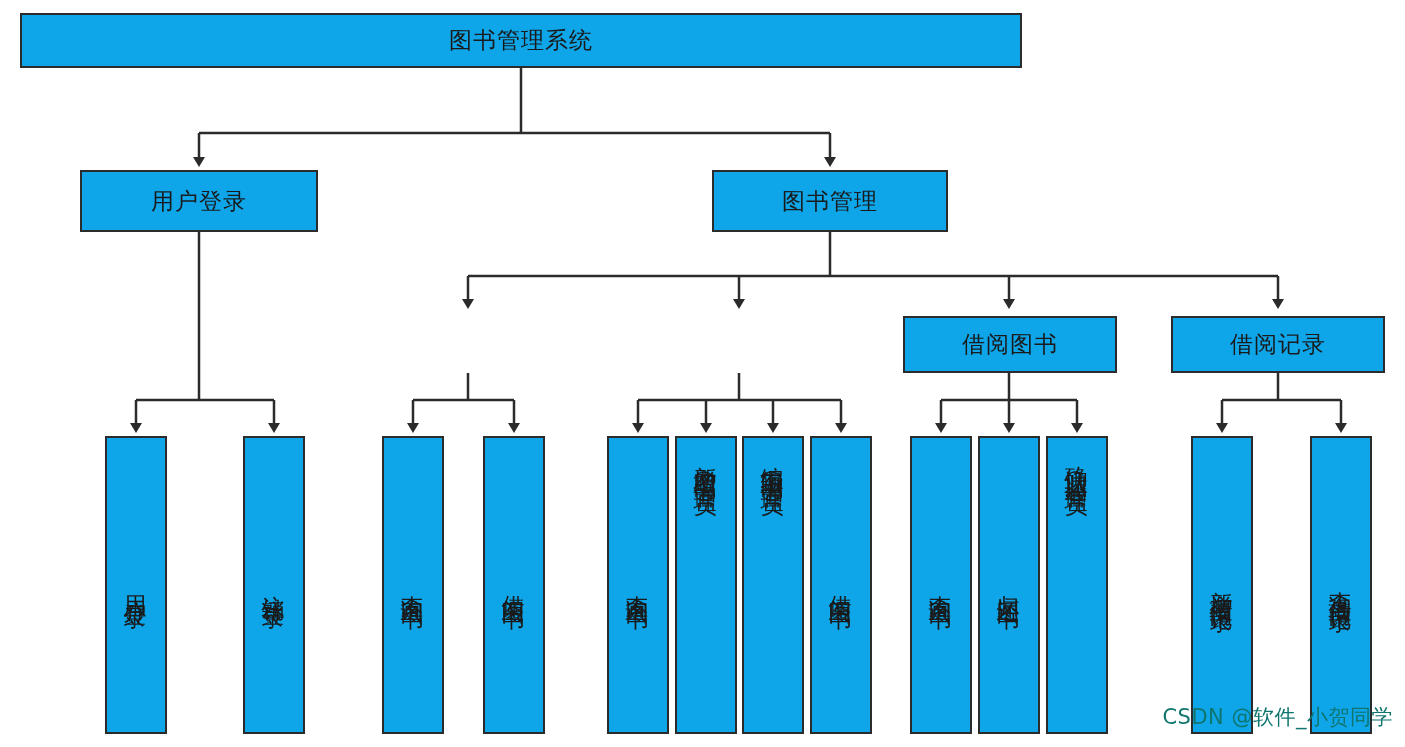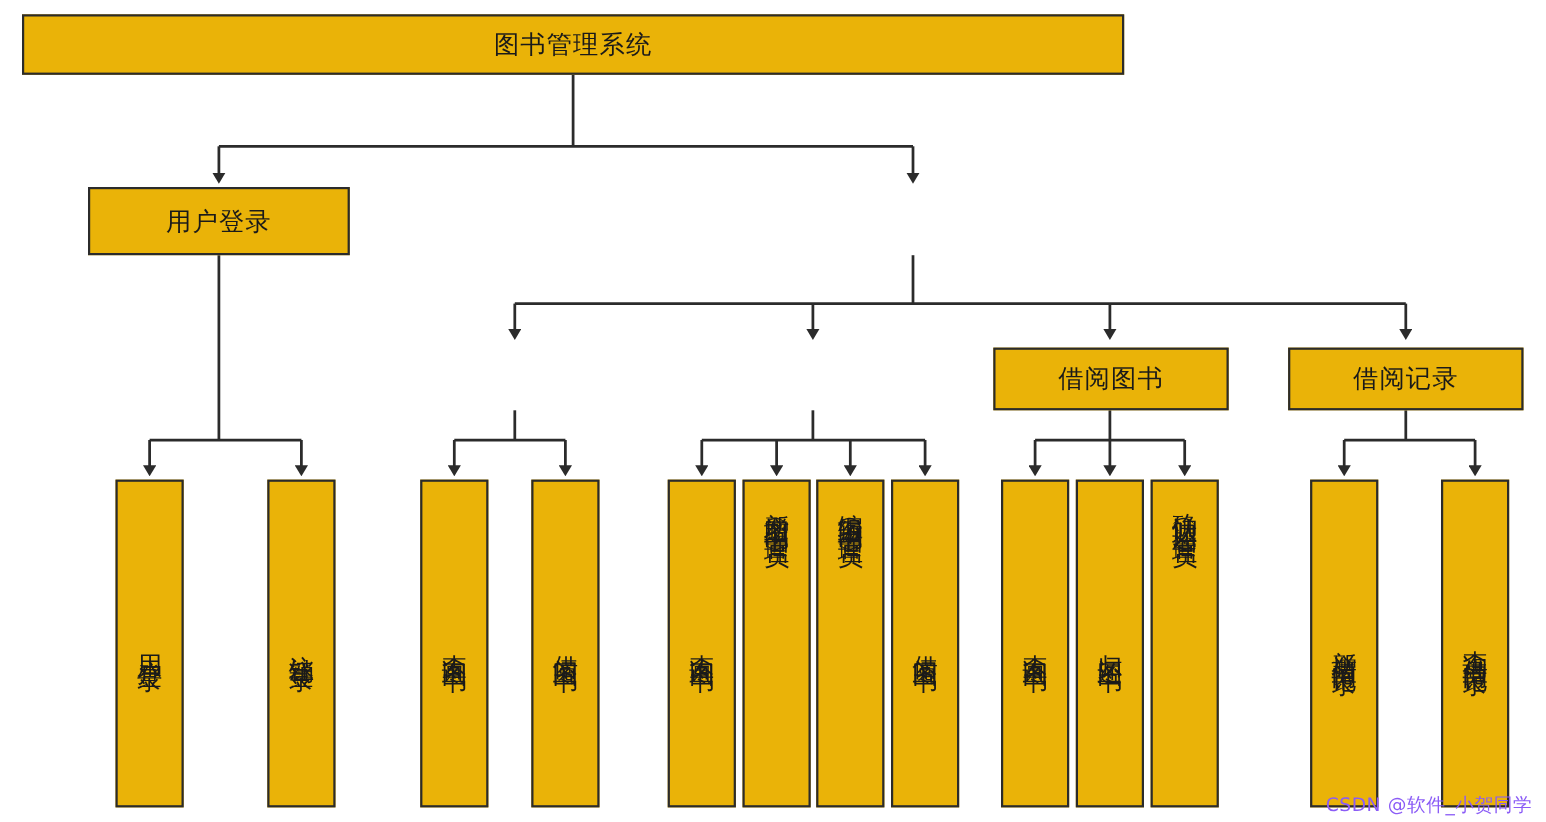--- a/index.html
+++ b/index.html
@@ -14,21 +14,21 @@
     position: relative;
     width: 1405px;
     height: 747px;
     background: #ffffff;
     overflow: hidden;
   }
   .node {
     position: absolute;
     box-sizing: border-box;
     border: 2.5px solid #2b2b2b;
-    background: #eab308;
+    background: #0ea5e9;
     display: flex;
     align-items: center;
     justify-content: center;
     color: #1a1a1a;
   }
   .node.h-node {
     font-size: 23px;
     letter-spacing: 1px;
   }
   .node.v-node {
@@ -52,23 +52,23 @@
     position: absolute;
     left: 0;
     top: 0;
     width: 1405px;
     height: 747px;
     pointer-events: none;
   }
   .watermark {
     position: absolute;
     right: 12px;
-    bottom: 4px;
-    font-size: 17px;
-    color: #8b5cf6;
+    bottom: 16px;
+    font-size: 21px;
+    color: #0f766e;
     white-space: nowrap;
     letter-spacing: 0.5px;
   }
 </style>
 </head>
 <body>
 
 <div id="canvas">
 
   <svg id="edges" viewBox="0 0 1405 747">
@@ -122,20 +122,23 @@
   </svg>
 
   <div class="node h-node" style="left:20px; top:13px; width:1002px; height:55px;">
     <span class="node-label">图书管理系统</span>
   </div>
 
   <div class="node h-node" style="left:80px; top:170px; width:238px; height:62px;">
     <span class="node-label">用户登录</span>
   </div>
 
+  <div class="node h-node" style="left:712px; top:170px; width:236px; height:62px;">
+    <span class="node-label">图书管理</span>
+  </div>
 
 
 
   <div class="node h-node" style="left:903px; top:316px; width:214px; height:57px;">
     <span class="node-label">借阅图书</span>
   </div>
 
   <div class="node h-node" style="left:1171px; top:316px; width:214px; height:57px;">
     <span class="node-label">借阅记录</span>
   </div>

